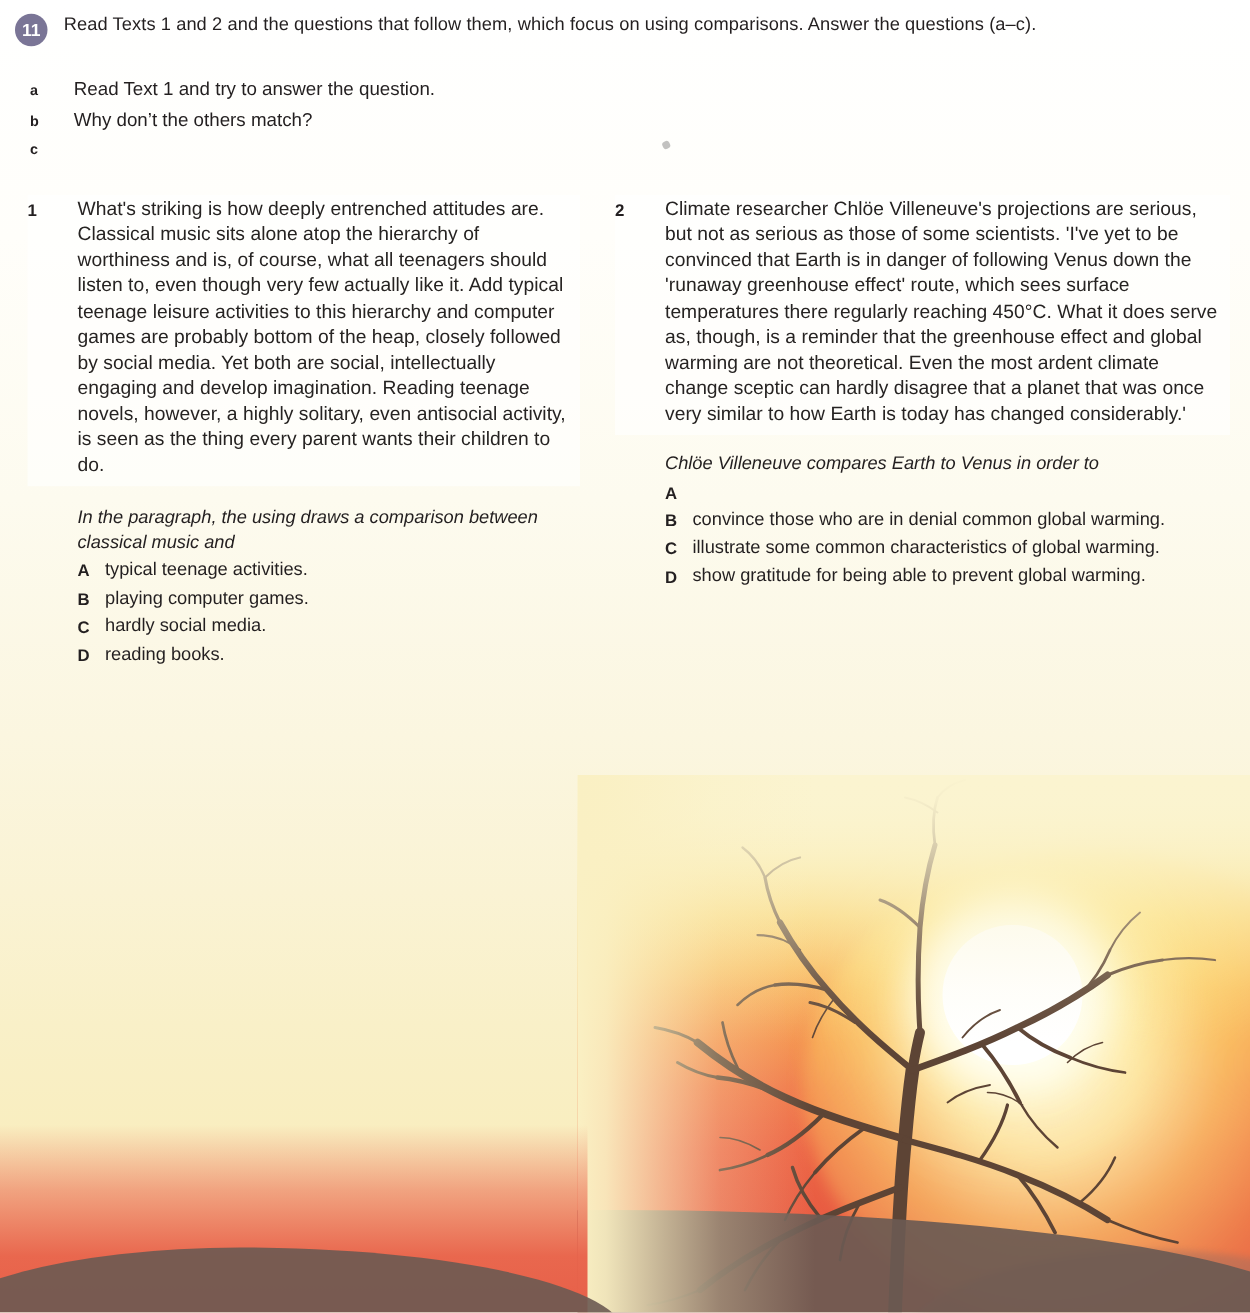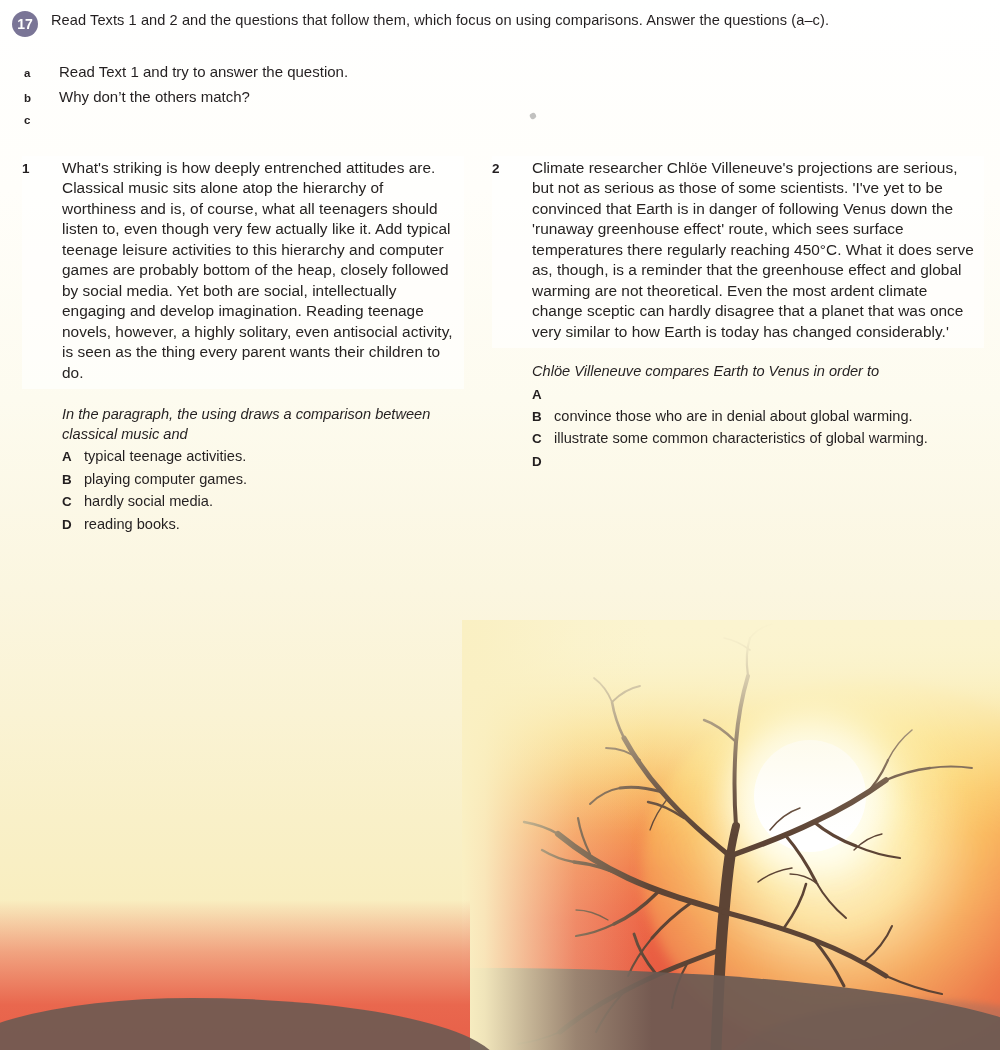--- a/index.html
+++ b/index.html
@@ -349,21 +349,21 @@
   </div>
 
   <div class="page-sky-left"></div>
   <div class="page-hill"></div>
 
   <div id="content">
 
     <div class="speck"></div>
 
     <div class="ex-header">
-      <div class="ex-badge">17</div>
+      <div class="ex-badge">11</div>
       <div class="ex-rubric">Read Texts 1 and 2 and the questions that follow them, which focus on using comparisons. Answer the questions (a–c).</div>
     </div>
 
     <div class="abc-list">
       <div class="abc-row">
         <span class="abc-key">a</span>
         <span class="abc-text">Read Text 1 and try to answer the question.</span>
       </div>
       <div class="abc-row">
         <span class="abc-key">b</span>
@@ -409,26 +409,27 @@
       </div>
 
       <div class="qblock">
         <div class="qstem">Chlöe Villeneuve compares Earth to Venus in order to</div>
 
         <div class="opt-row">
           <span class="opt-key">A</span>
         </div>
         <div class="opt-row">
           <span class="opt-key">B</span>
-          <span class="opt-text">convince those who are in denial about global warming.</span>
+          <span class="opt-text">convince those who are in denial common global warming.</span>
         </div>
         <div class="opt-row">
           <span class="opt-key">C</span>
           <span class="opt-text">illustrate some common characteristics of global warming.</span>
         </div>
         <div class="opt-row">
           <span class="opt-key">D</span>
+          <span class="opt-text">show gratitude for being able to prevent global warming.</span>
         </div>
       </div>
     </div>
 
   </div>
 </div>
 
 </body></html>

